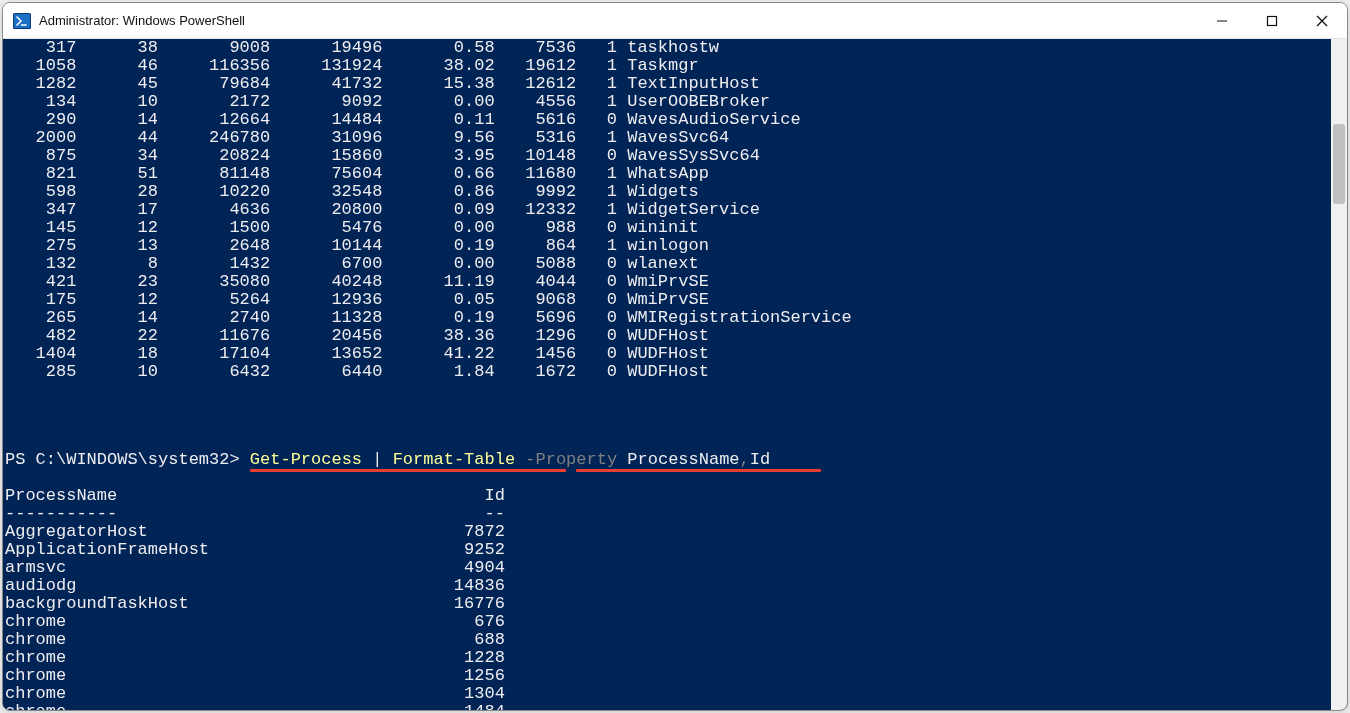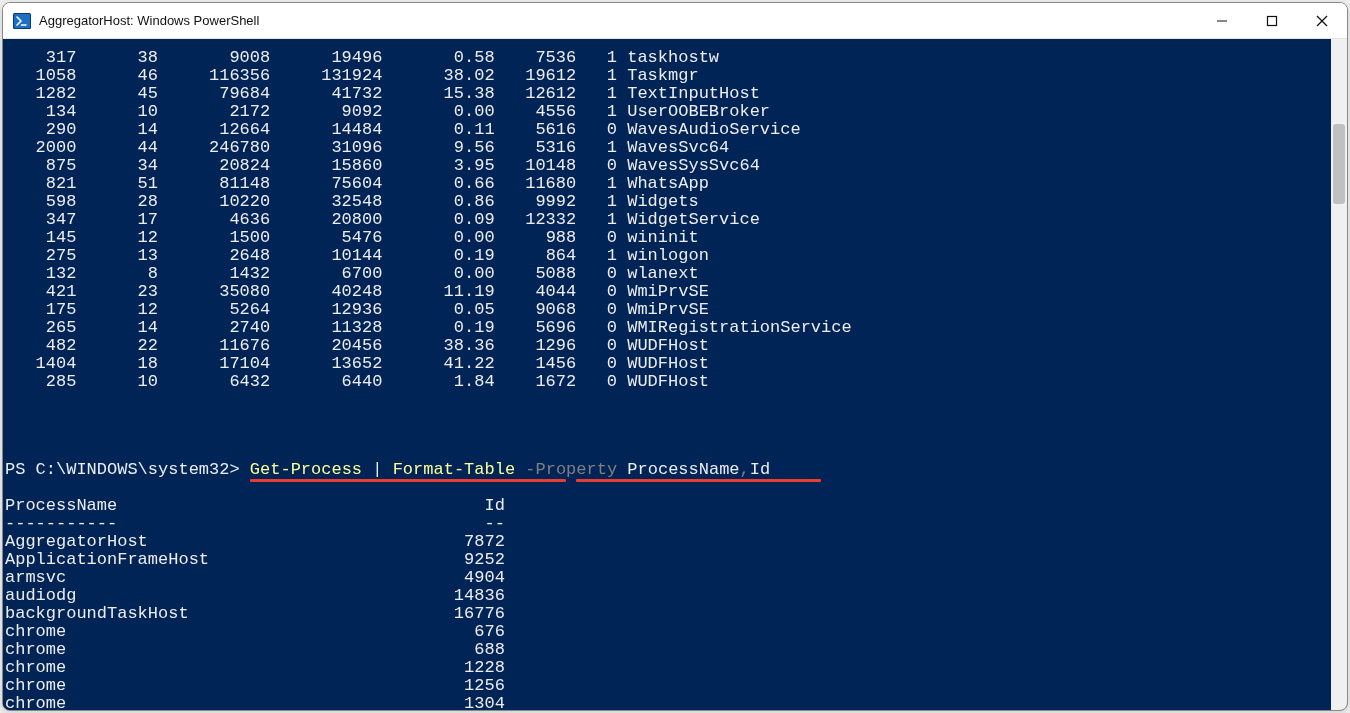--- a/index.html
+++ b/index.html
@@ -60,21 +60,21 @@
     overflow: hidden;
     background: #012456;
   }
   .terminal {
     flex: 1;
     background: #012456;
     color: #eeedf0;
     font-family: Consolas, "Courier New", monospace;
     font-size: 17px;
     line-height: 18px;
-    padding: 10px 2px;
+    padding: 0 2px;
     white-space: pre;
     overflow: hidden;
     position: relative;
   }
   .scrollbar-track {
     width: 16px;
     background: #f0f0f0;
     position: relative;
     flex-shrink: 0;
   }
@@ -119,21 +119,21 @@
 <div class="window">
   <div class="titlebar">
     <span class="titlebar-icon">
       <svg viewBox="0 0 18 18">
         <rect x="0" y="1" width="18" height="16" rx="1.5" fill="#0b3a7a"></rect>
         <rect x="1" y="2" width="16" height="14" rx="1" fill="#1d6fc4"></rect>
         <path d="M4 5 L8 9 L4 13" stroke="#fff" stroke-width="1.6" fill="none" stroke-linecap="round"></path>
         <line x1="8.5" y1="13" x2="13" y2="13" stroke="#fff" stroke-width="1.6" stroke-linecap="round"></line>
       </svg>
     </span>
-    <span class="titlebar-title">AggregatorHost: Windows PowerShell</span>
+    <span class="titlebar-title">Administrator: Windows PowerShell</span>
     <div class="win-controls">
       <div class="win-btn">
         <svg width="12" height="12">
             <line x1="1" y1="6" x2="11" y2="6" stroke="currentColor" stroke-width="1"></line>
           </svg>
       </div>
       <div class="win-btn">
         <svg width="12" height="12">
             <rect x="1.5" y="1.5" width="9" height="9" stroke="currentColor" stroke-width="1.2" fill="none"></rect>
           </svg>

